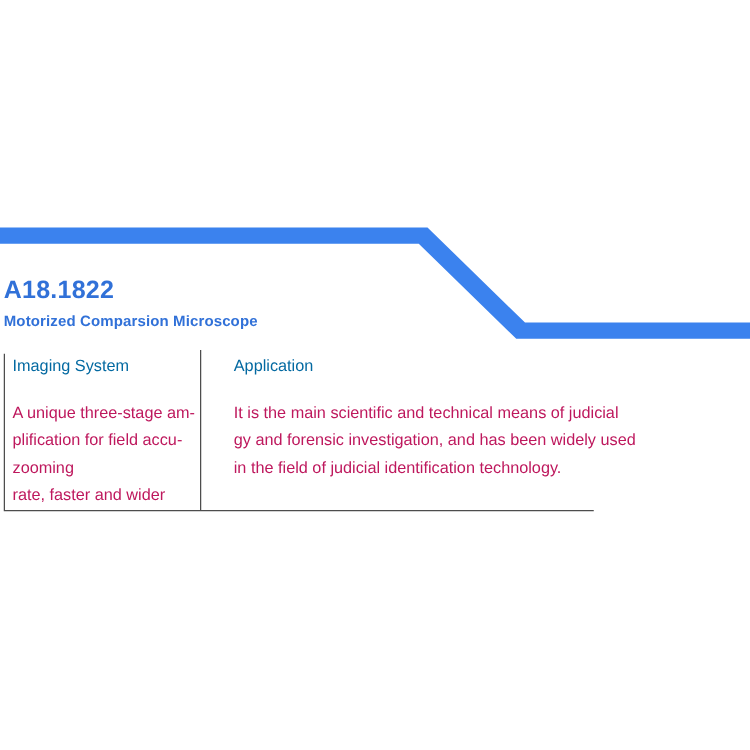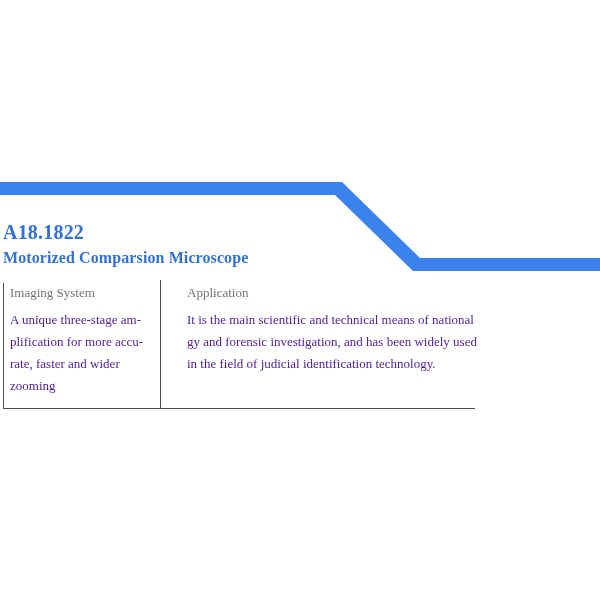--- a/index.html
+++ b/index.html
@@ -2,42 +2,42 @@
 <html><head>
 <meta charset="utf-8">
 <style>
   html, body { margin: 0; padding: 0; background: #ffffff; }
   #page {
     position: relative;
     width: 600px;
     height: 600px;
     background: #ffffff;
     overflow: hidden;
-    font-family: Liberation Serif, serif;
+    font-family: Liberation Sans, sans-serif;
   }
   #ribbon-svg {
     position: absolute;
     left: 0; top: 0;
     width: 600px; height: 300px;
     display: block;
   }
   .title-block {
     position: absolute;
     left: 3px;
     top: 222px;
   }
   .model-number {
     font-size: 20px;
     font-weight: bold;
     color: #3171d8;
     line-height: 20px;
     letter-spacing: 0.2px;
   }
   .product-name {
-    font-size: 16px;
+    font-size: 12px;
     font-weight: bold;
     color: #3171d8;
     line-height: 15px;
     margin-top: 8px;
     letter-spacing: 0.1px;
   }
   .vline {
     position: absolute;
     width: 1px;
     background: #4d4d4d;
@@ -52,28 +52,28 @@
   }
   .cell {
     position: absolute;
     top: 282px;
   }
   #cell-imaging { left: 10px;  width: 148px; }
   #cell-application { left: 187px; width: 302px; }
   .cell-heading {
     font-size: 13px;
     line-height: 22px;
-    color: #737373;
-    margin-bottom: 5px;
+    color: #0369a1;
+    margin-bottom: 15px;
     white-space: nowrap;
   }
   .cell-line {
     font-size: 13px;
     line-height: 22px;
-    color: #4c1d95;
+    color: #be185d;
     white-space: nowrap;
   }
 </style>
 </head>
 <body>
 
 <div id="page">
 
   <svg id="ribbon-svg" viewBox="0 0 600 300" xmlns="http://www.w3.org/2000/svg">
     <polygon points="0,182 342,182 420,258 600,258 600,271 413,271 335,195 0,195" fill="#3b82ee"></polygon>
@@ -84,25 +84,25 @@
     <div class="product-name">Motorized Comparsion Microscope</div>
   </div>
 
   <div id="vline-left" class="vline"></div>
   <div id="vline-mid" class="vline"></div>
   <div id="hline-bottom"></div>
 
   <div id="cell-imaging" class="cell">
     <div class="cell-heading">Imaging System</div>
     <div class="cell-line">A unique three-stage am-</div>
-    <div class="cell-line">plification for more accu-</div>
+    <div class="cell-line">plification for field accu-</div>
+    <div class="cell-line">zooming</div>
     <div class="cell-line">rate, faster and wider</div>
-    <div class="cell-line">zooming</div>
   </div>
 
   <div id="cell-application" class="cell">
     <div class="cell-heading">Application</div>
-    <div class="cell-line">It is the main scientific and technical means of national</div>
+    <div class="cell-line">It is the main scientific and technical means of judicial</div>
     <div class="cell-line">gy and forensic investigation, and has been widely used</div>
     <div class="cell-line">in the field of judicial identification technology.</div>
   </div>
 
 </div>
 
 </body></html>

